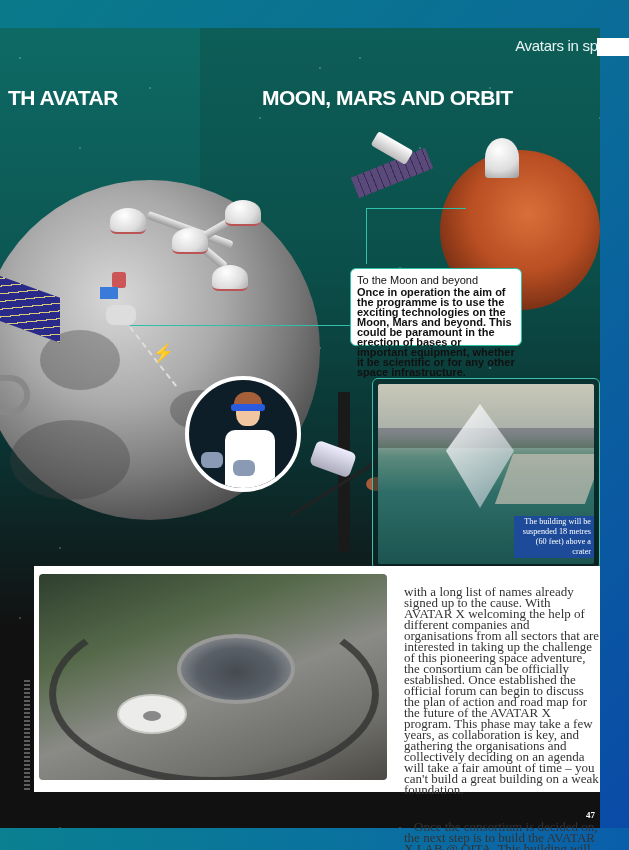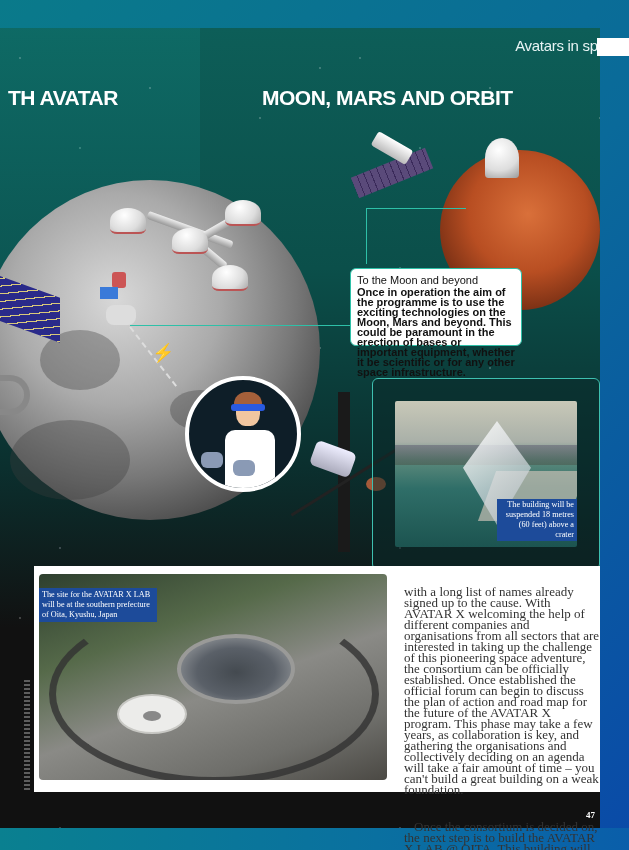--- a/index.html
+++ b/index.html
@@ -132,21 +132,21 @@
   .craft-body {
     position: absolute; left: 312px; top: 446px; width: 42px; height: 26px;
     background: linear-gradient(180deg,#eef,#aab); border-radius: 6px; transform: rotate(20deg);
   }
   .craft-boom { position: absolute; left: 280px; top: 474px; width: 150px; height: 3px; background: #222; transform: rotate(-32deg); }
   .craft-mast { position: absolute; left: 338px; top: 392px; width: 12px; height: 160px; background: #1a1a1a; }
   .craft-dish { position: absolute; left: 366px; top: 477px; width: 20px; height: 14px; background: #a55a3a; border-radius: 50%; }
   
   .photo-card {
     position: absolute; left: 372px; top: 378px; width: 228px; height: 192px;
-    border: 1px solid #3ec0b0; border-radius: 6px; padding: 22px;
+    border: 1px solid #3ec0b0; border-radius: 6px; padding: 5px;
     background: rgba(10,40,40,0.5);
   }
   .photo-inner {
     position: relative; width: 100%; height: 100%; overflow: hidden; border-radius: 2px;
     background: linear-gradient(180deg, #c8c8b8 0%, #a9b0a8 28%, #5d8a7c 40%, #2f6e68 60%, #1c5450 100%);
   }
   .photo-hills { position: absolute; left: 0; top: 44px; width: 100%; height: 20px; background: linear-gradient(180deg,#667,#4a5a50); opacity: 0.6; }
   .photo-sand { position: absolute; right: 0; top: 70px; width: 90px; height: 50px; background: #c7c1b5; opacity: 0.7; transform: skewX(-20deg); }
   .photo-diamond {
     position: absolute; left: 68px; top: 20px; width: 68px; height: 104px;
@@ -275,21 +275,20 @@
   </div>
 </div>
 
 <div class="article-panel">
   <div class="site-photo">
     <div class="site-road"></div>
     <div class="site-crater"></div>
     <div class="site-ring">
       <div class="site-ring-hole"></div>
     </div>
-    <div class="site-caption">The site for the AVATAR X LAB will be at the southern prefecture of Oita, Kyushu, Japan</div>
   </div>
   <div class="article-text">
     <p>with a long list of names already signed up to the cause. With AVATAR X welcoming the help of different companies and organisations from all sectors that are interested in taking up the challenge of this pioneering space adventure, the consortium can be officially established. Once established the official forum can begin to discuss the plan of action and road map for the future of the AVATAR X program. This phase may take a few years, as collaboration is key, and gathering the organisations and collectively deciding on an agenda will take a fair amount of time – you can't build a great building on a weak foundation.</p>
     <p class="indent">Once the consortium is decided on, the next step is to build the AVATAR X LAB @ OITA. This building will be the Earth based haven of the AVATAR X operation. The site will be located in Japan's southern prefecture of Oita, Kyushu, and will be the world's first dedicated avatar space-test field. The building will be designed by the award</p>
   </div>
 </div>
 
 <div class="credit-strip"></div>
 <div class="page-number">47</div>
 

